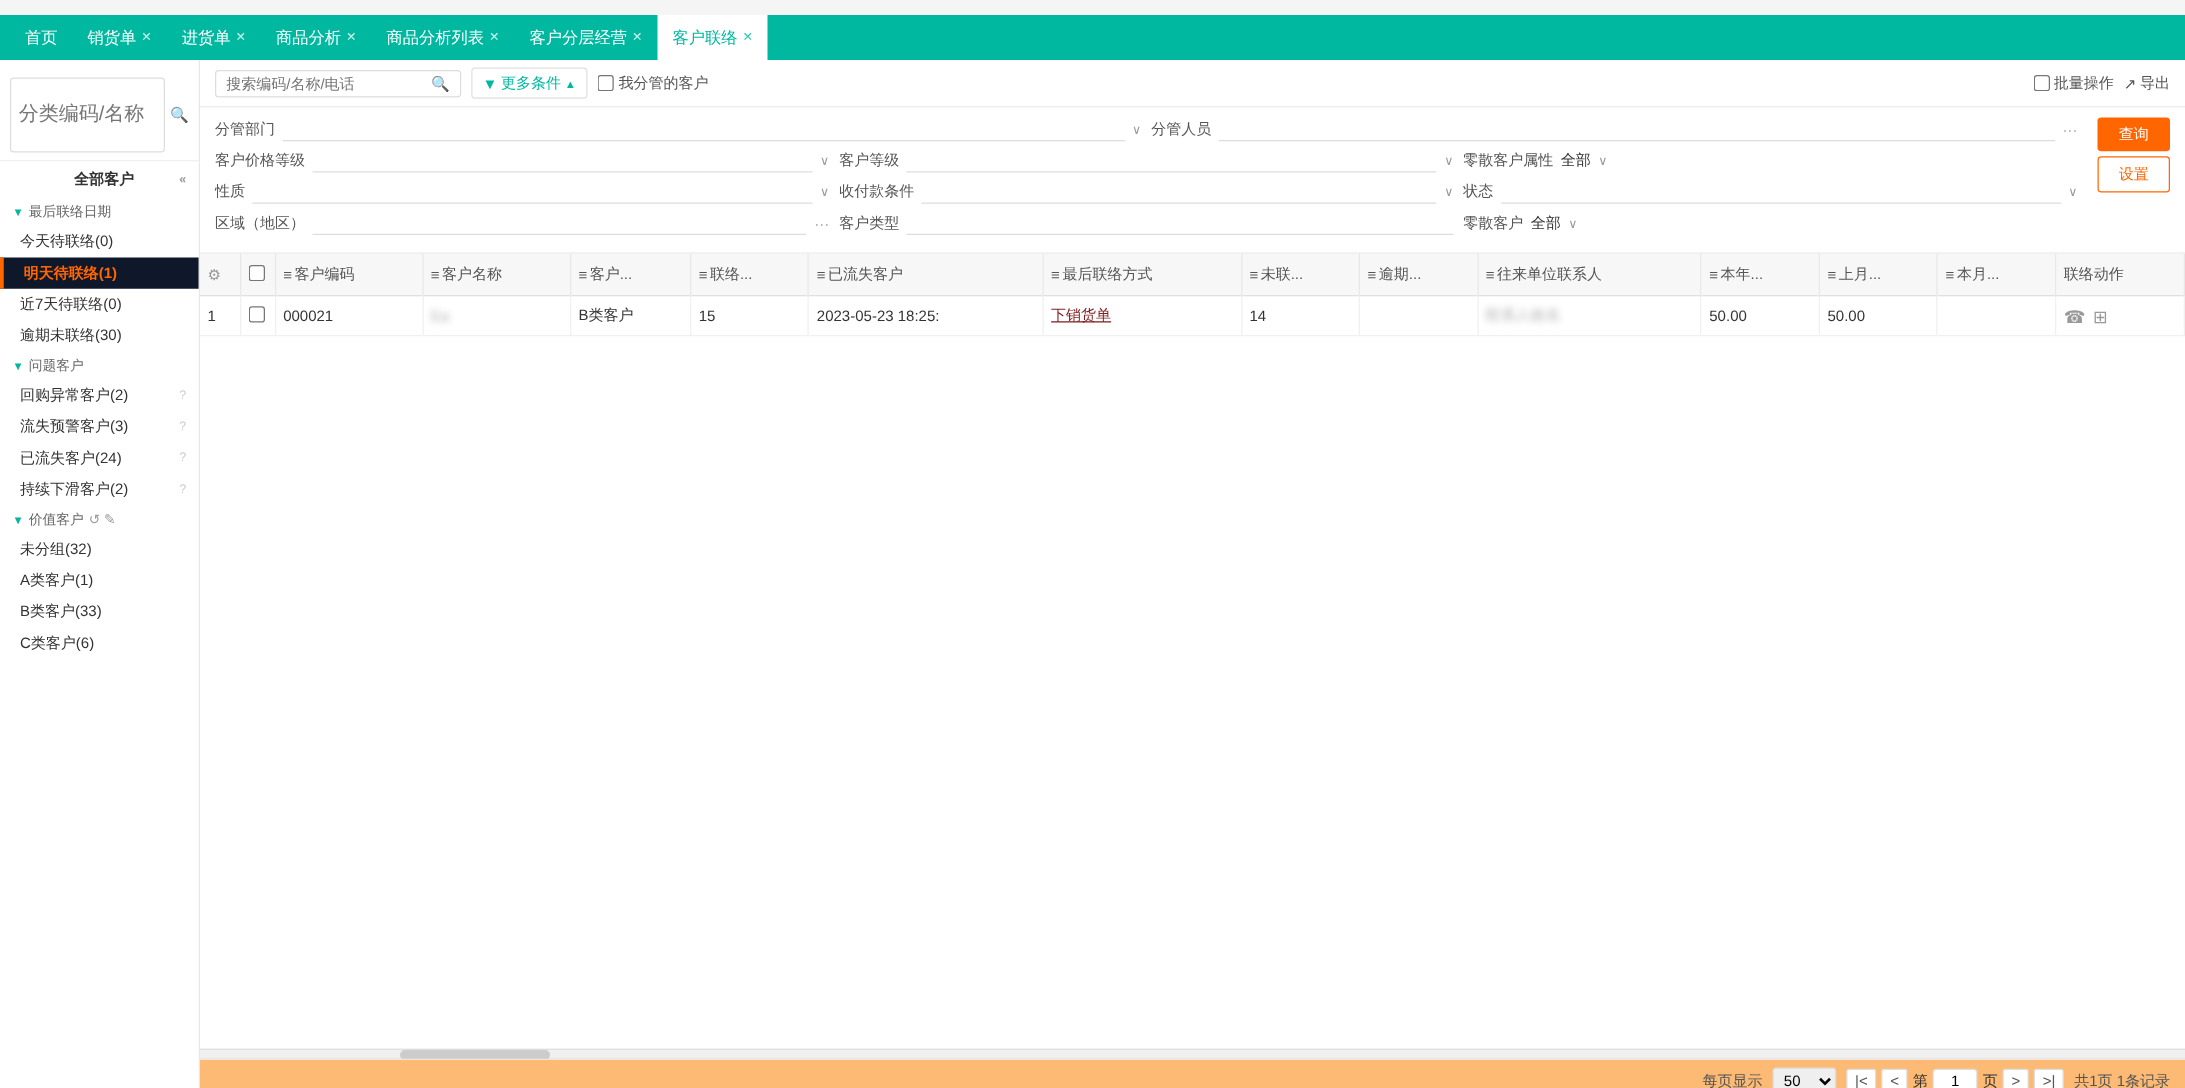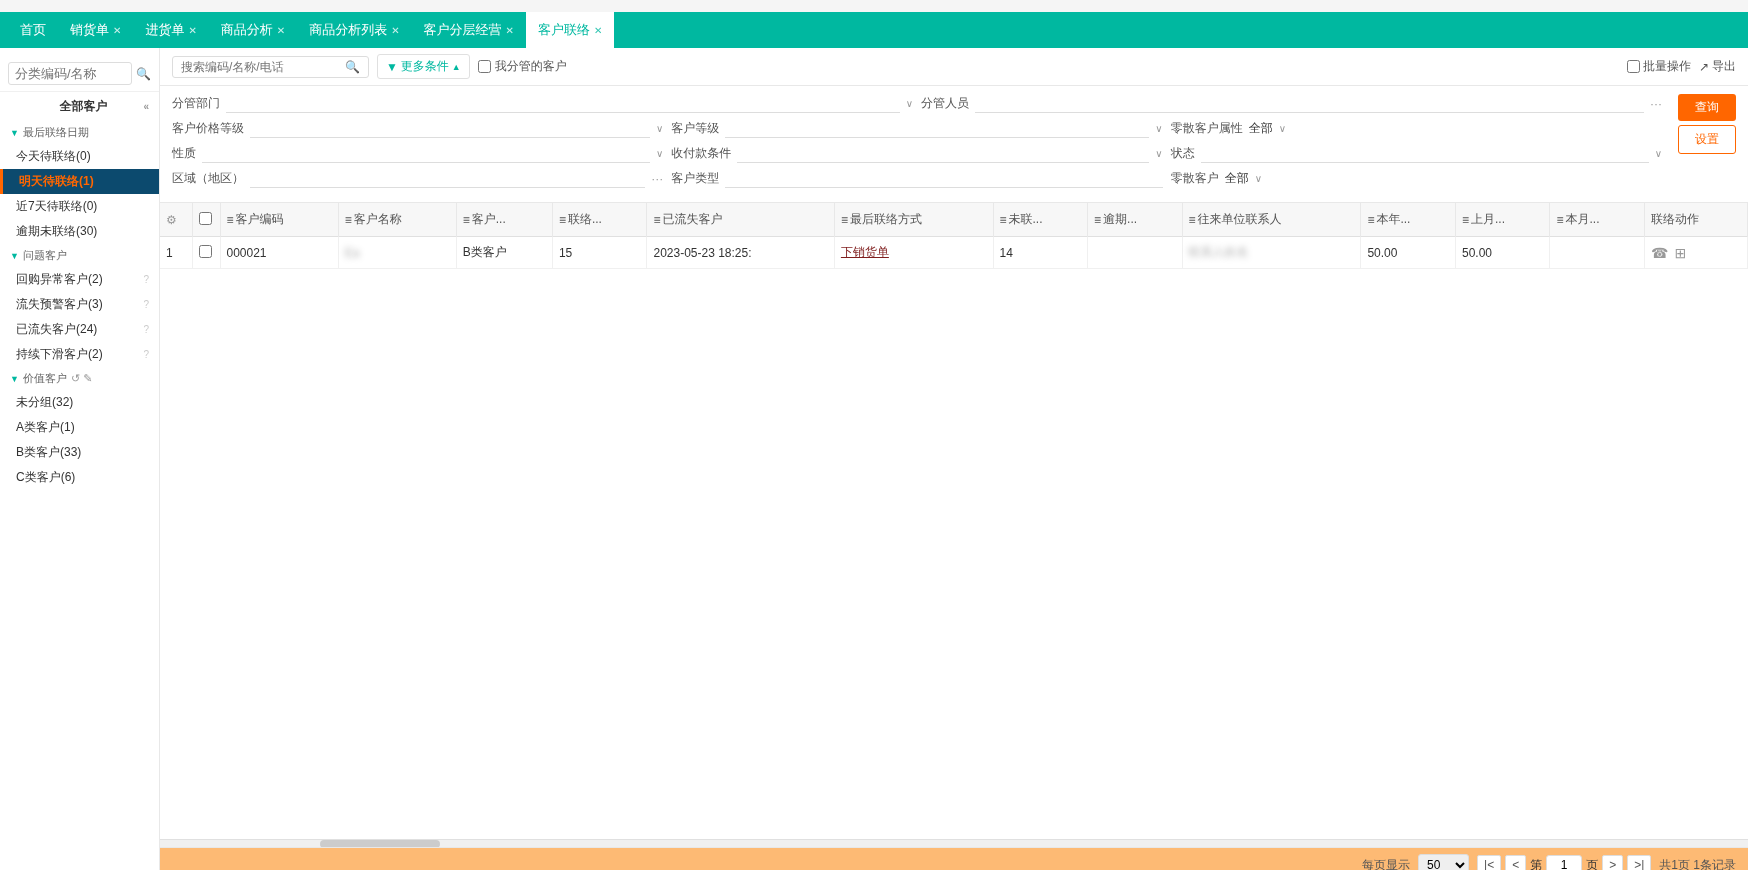--- a/index.html
+++ b/index.html
@@ -10,28 +10,28 @@
     .nav-item { color: #fff; padding: 0 12px; height: 36px; display: flex; align-items: center; cursor: pointer; font-size: 13px; white-space: nowrap; }
     .nav-item.active { background: #fff; color: #00b8a0; }
     .nav-close { font-size: 10px; margin-left: 4px; opacity: 0.8; }
 
     
     .main-layout { display: flex; height: calc(100vh - 36px); }
 
     
     .sidebar { width: 160px; background: #fff; border-right: 1px solid #e8e8e8; overflow-y: auto; padding: 8px 0; flex-shrink: 0; }
     .sidebar-search { padding: 6px 8px; display: flex; align-items: center; border-bottom: 1px solid #f0f0f0; }
-    .sidebar-search input { border: 1px solid #ddd; border-radius: 3px; padding: 3px 6px; font-size: 13px; width: 100%; outline: none; }
+    .sidebar-search input { border: 1px solid #ddd; border-radius: 3px; padding: 20px 6px; font-size: 16px; width: 100%; outline: none; }
     .sidebar-search .search-icon { margin-left: 4px; color: #999; cursor: pointer; }
     .sidebar-all { padding: 6px 10px; font-weight: bold; display: flex; align-items: center; justify-content: flex-end; cursor: pointer; gap: 36px; }
     .sidebar-all .collapse-icon { color: #999; font-size: 10px; }
     .sidebar-section-title { padding: 4px 10px; color: #666; font-size: 11px; display: flex; align-items: center; gap: 4px; }
     .sidebar-section-title .triangle { color: #00b8a0; font-size: 9px; }
     .sidebar-item { padding: 4px 10px 4px 16px; cursor: pointer; color: #333; display: flex; align-items: center; justify-content: space-between; }
-    .sidebar-item.active { background: #0c4a6e; color: #ff6600; font-weight: bold; border-left: 3px solid #ff6600; align-items: center; }
+    .sidebar-item.active { background: #0f172a; color: #ff6600; font-weight: bold; border-left: 3px solid #ff6600; align-items: center; }
     .sidebar-item .item-help { color: #ccc; font-size: 10px; }
 
     
     .content { flex: 1; display: flex; flex-direction: column; overflow: hidden; }
 
     
     .toolbar { background: #fff; padding: 6px 12px; display: flex; align-items: center; gap: 8px; border-bottom: 1px solid #e8e8e8; }
     .search-box { display: flex; align-items: center; border: 1px solid #ddd; border-radius: 3px; padding: 3px 8px; gap: 4px; }
     .search-box input { border: none; outline: none; font-size: 12px; width: 160px; }
     .filter-btn { display: flex; align-items: center; gap: 3px; color: #00b8a0; cursor: pointer; font-size: 12px; border: 1px solid #e0e0e0; padding: 3px 8px; border-radius: 3px; }

